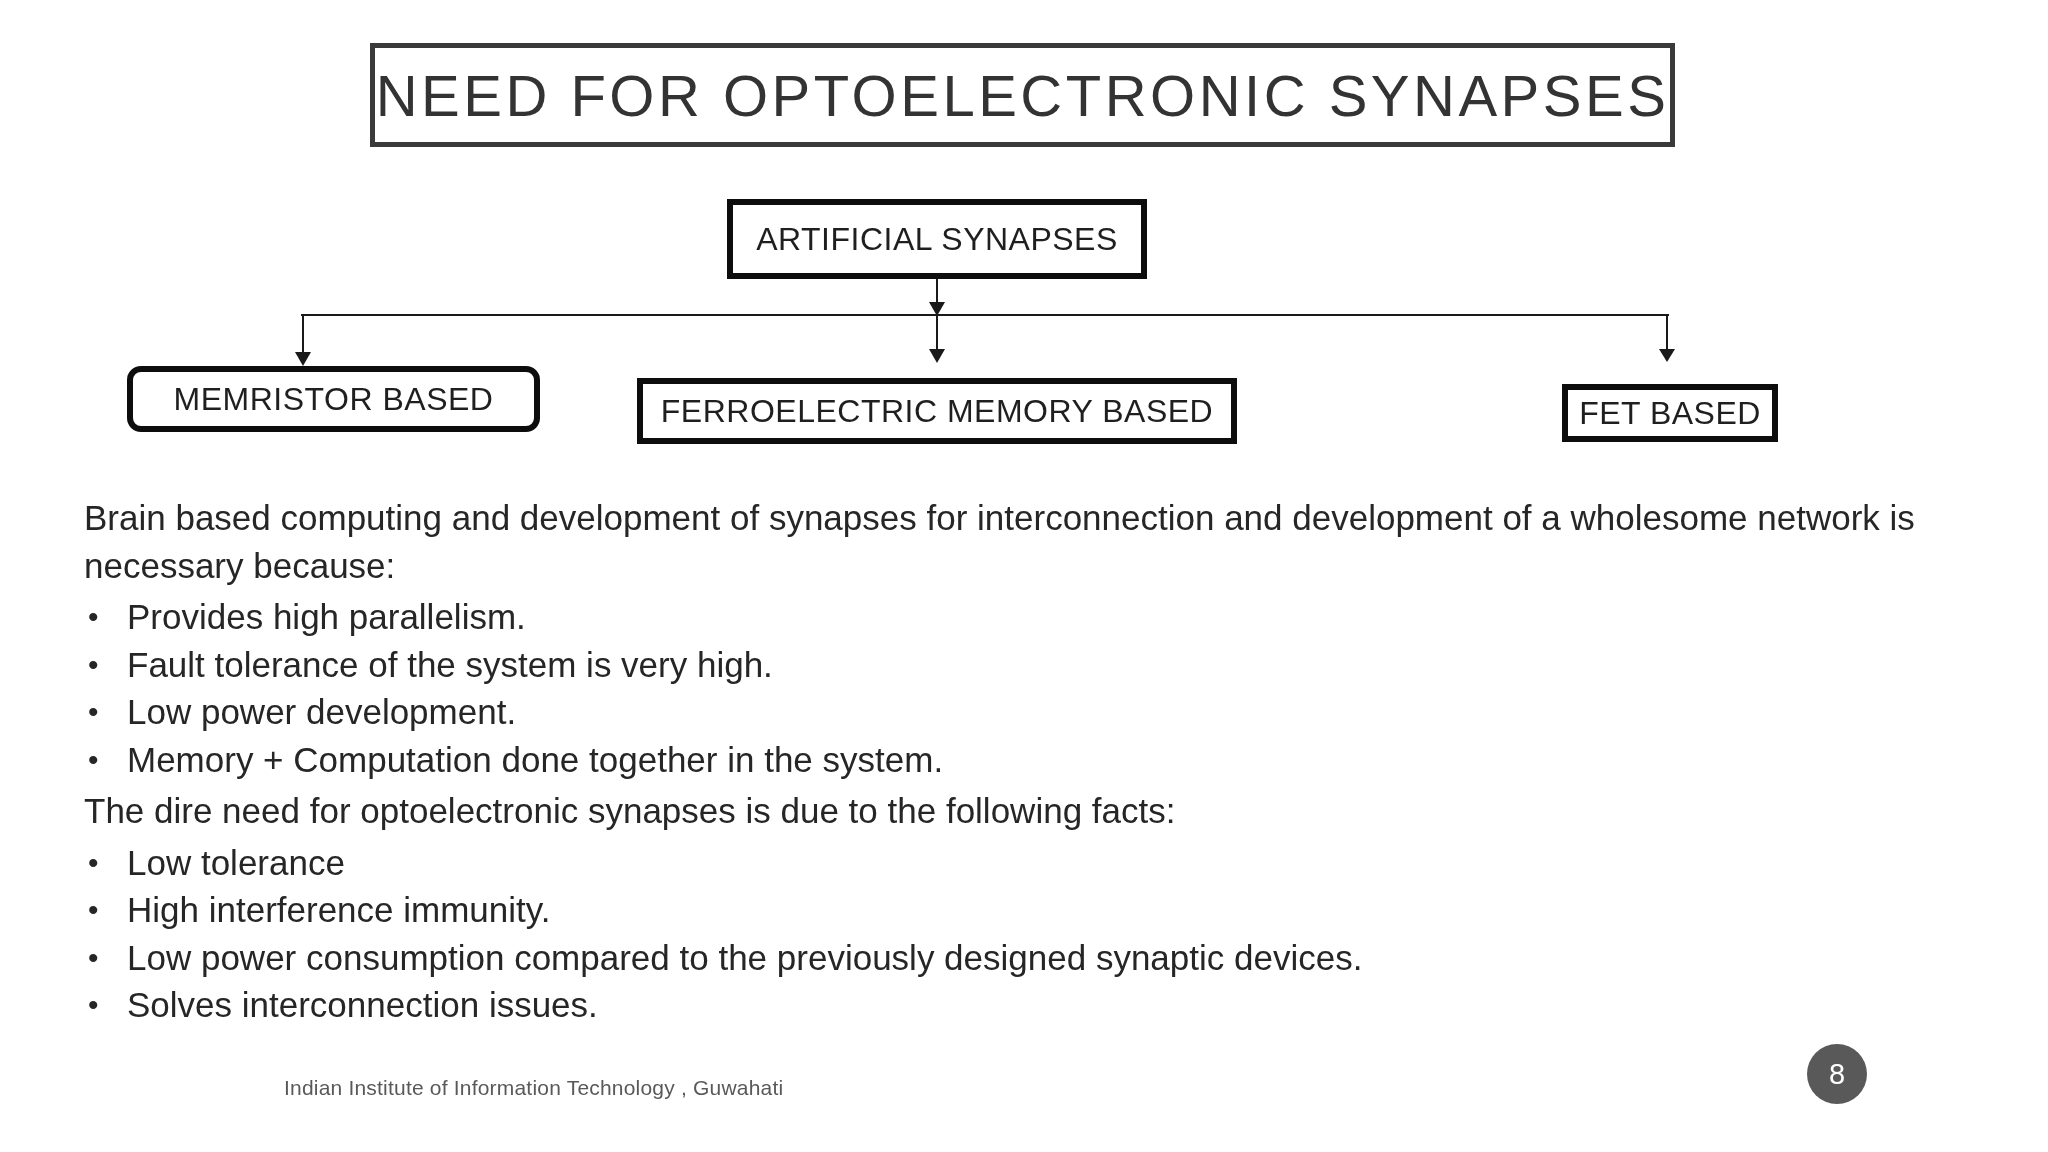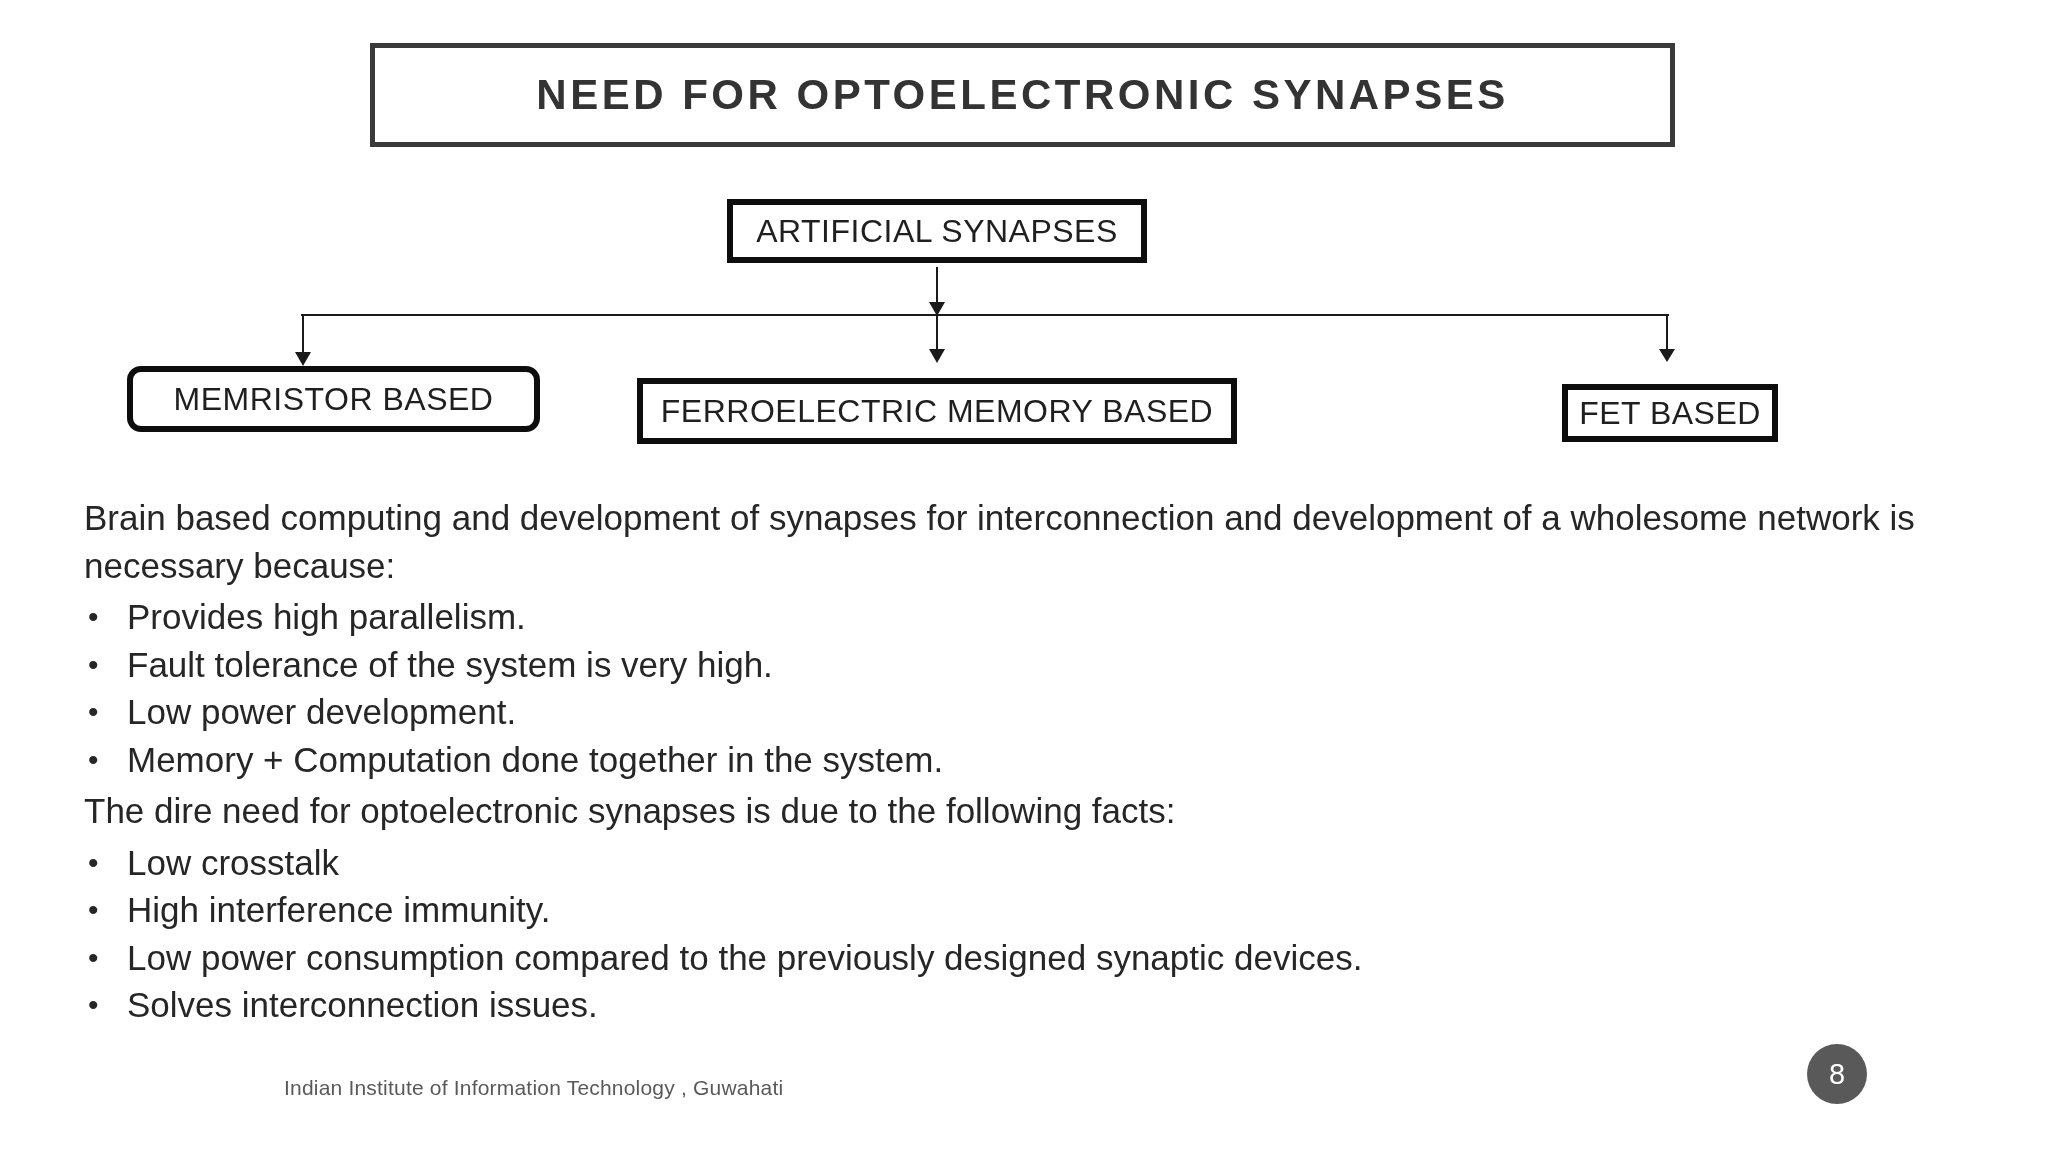--- a/index.html
+++ b/index.html
@@ -23,25 +23,25 @@
     top: 43px;
     width: 1305px;
     height: 104px;
     border: 5px solid var(--title-border, #3a3a3a);
     box-sizing: border-box;
     display: flex;
     align-items: center;
     justify-content: center;
   }
   .title-text {
-    font-size: 42px;
+    font-size: 58px;
     letter-spacing: 3.5px;
     color: var(--title-text, #333333);
     white-space: nowrap;
-    font-weight: 700;
+    font-weight: 400;
     text-align: right;
   }
 
   
   .connectors {
     position: absolute;
     left: 0;
     top: 0;
     width: 2048px;
     height: 1152px;
@@ -64,21 +64,21 @@
     display: flex;
     align-items: center;
     justify-content: center;
   }
   .node-label {
     font-size: 32px;
     color: #1f1f1f;
     letter-spacing: 0.5px;
     white-space: nowrap;
   }
-  .node-root      { left: 727px;  top: 199px; width: 420px; height: 64px; }
+  .node-root      { left: 727px;  top: 199px; width: 420px; height: 80px; }
   .node-memristor { left: 127px;  top: 366px; width: 413px; height: 66px; border-radius: 14px; }
   .node-ferro     { left: 637px;  top: 365px; width: 600px; height: 66px; margin-top: 13px; }
   .node-fet       { left: 1562px; top: 384px; width: 216px; height: 58px; }
 
   
   .body-text {
     position: absolute;
     left: 80px;
     top: 490px;
     width: 1860px;
@@ -184,21 +184,21 @@
       </li>
       <li>
         <span class="bullet-glyph">•</span>
         <span>Memory + Computation done together in the system.</span>
       </li>
     </ul>
     <p>The dire need for optoelectronic synapses is due to the following facts:</p>
     <ul class="bullet-list">
       <li>
         <span class="bullet-glyph">•</span>
-        <span>Low crosstalk</span>
+        <span>Low tolerance</span>
       </li>
       <li>
         <span class="bullet-glyph">•</span>
         <span>High interference immunity.</span>
       </li>
       <li>
         <span class="bullet-glyph">•</span>
         <span>Low power consumption compared to the previously designed synaptic devices.</span>
       </li>
       <li>

